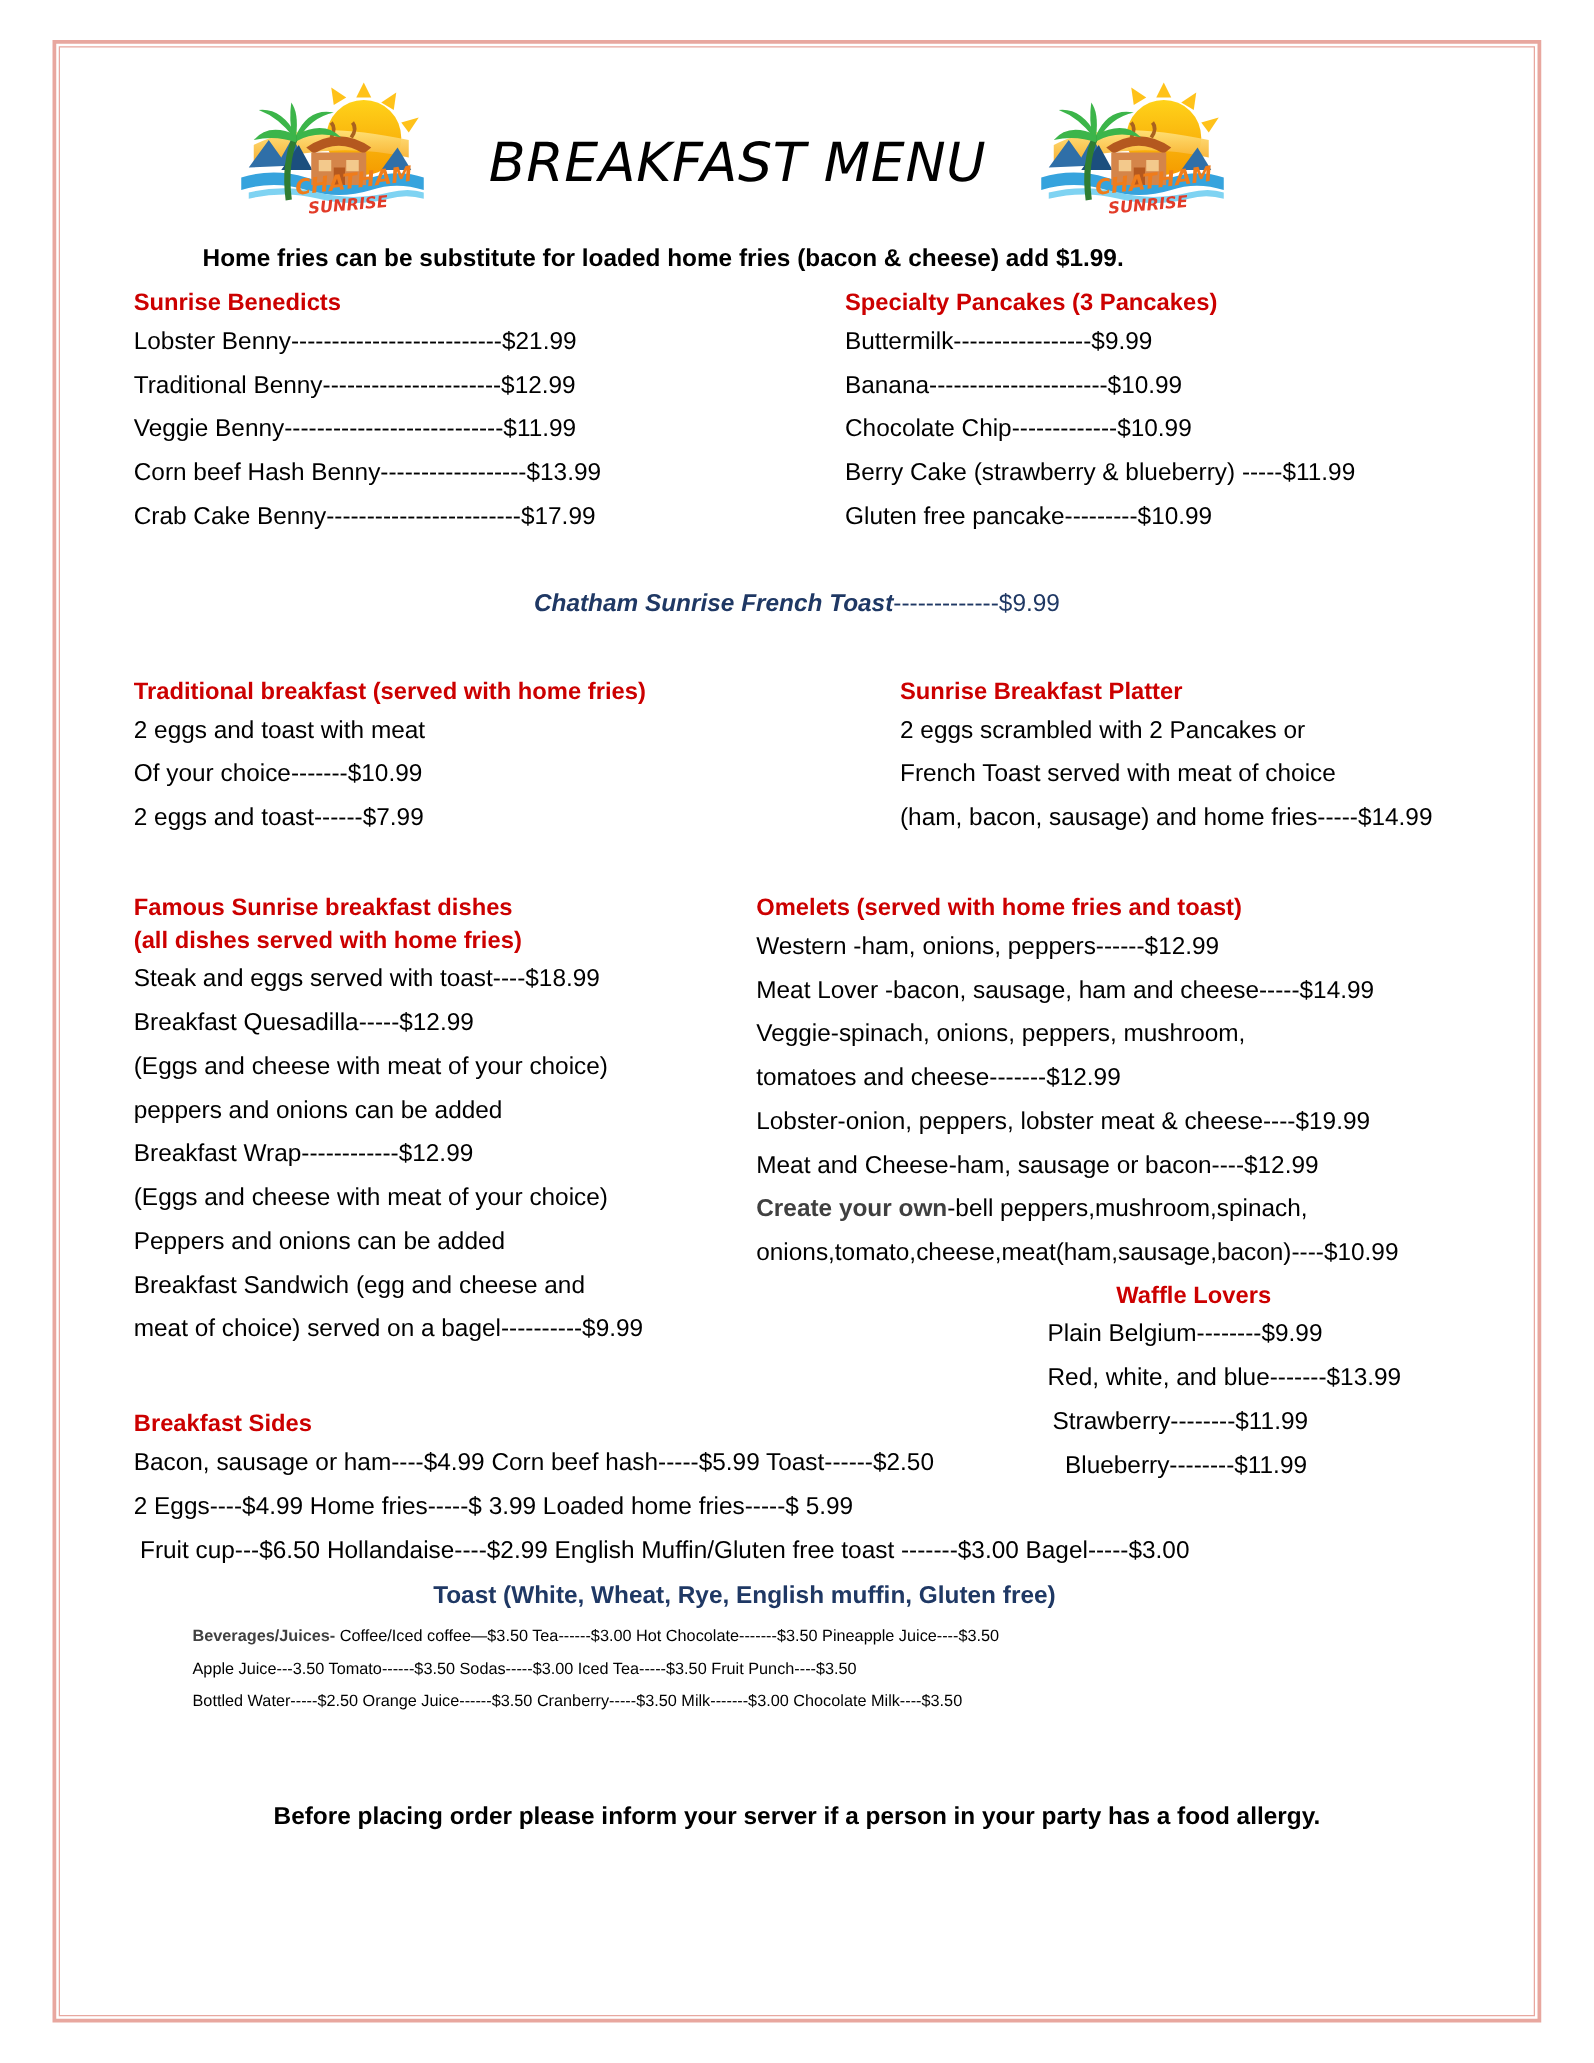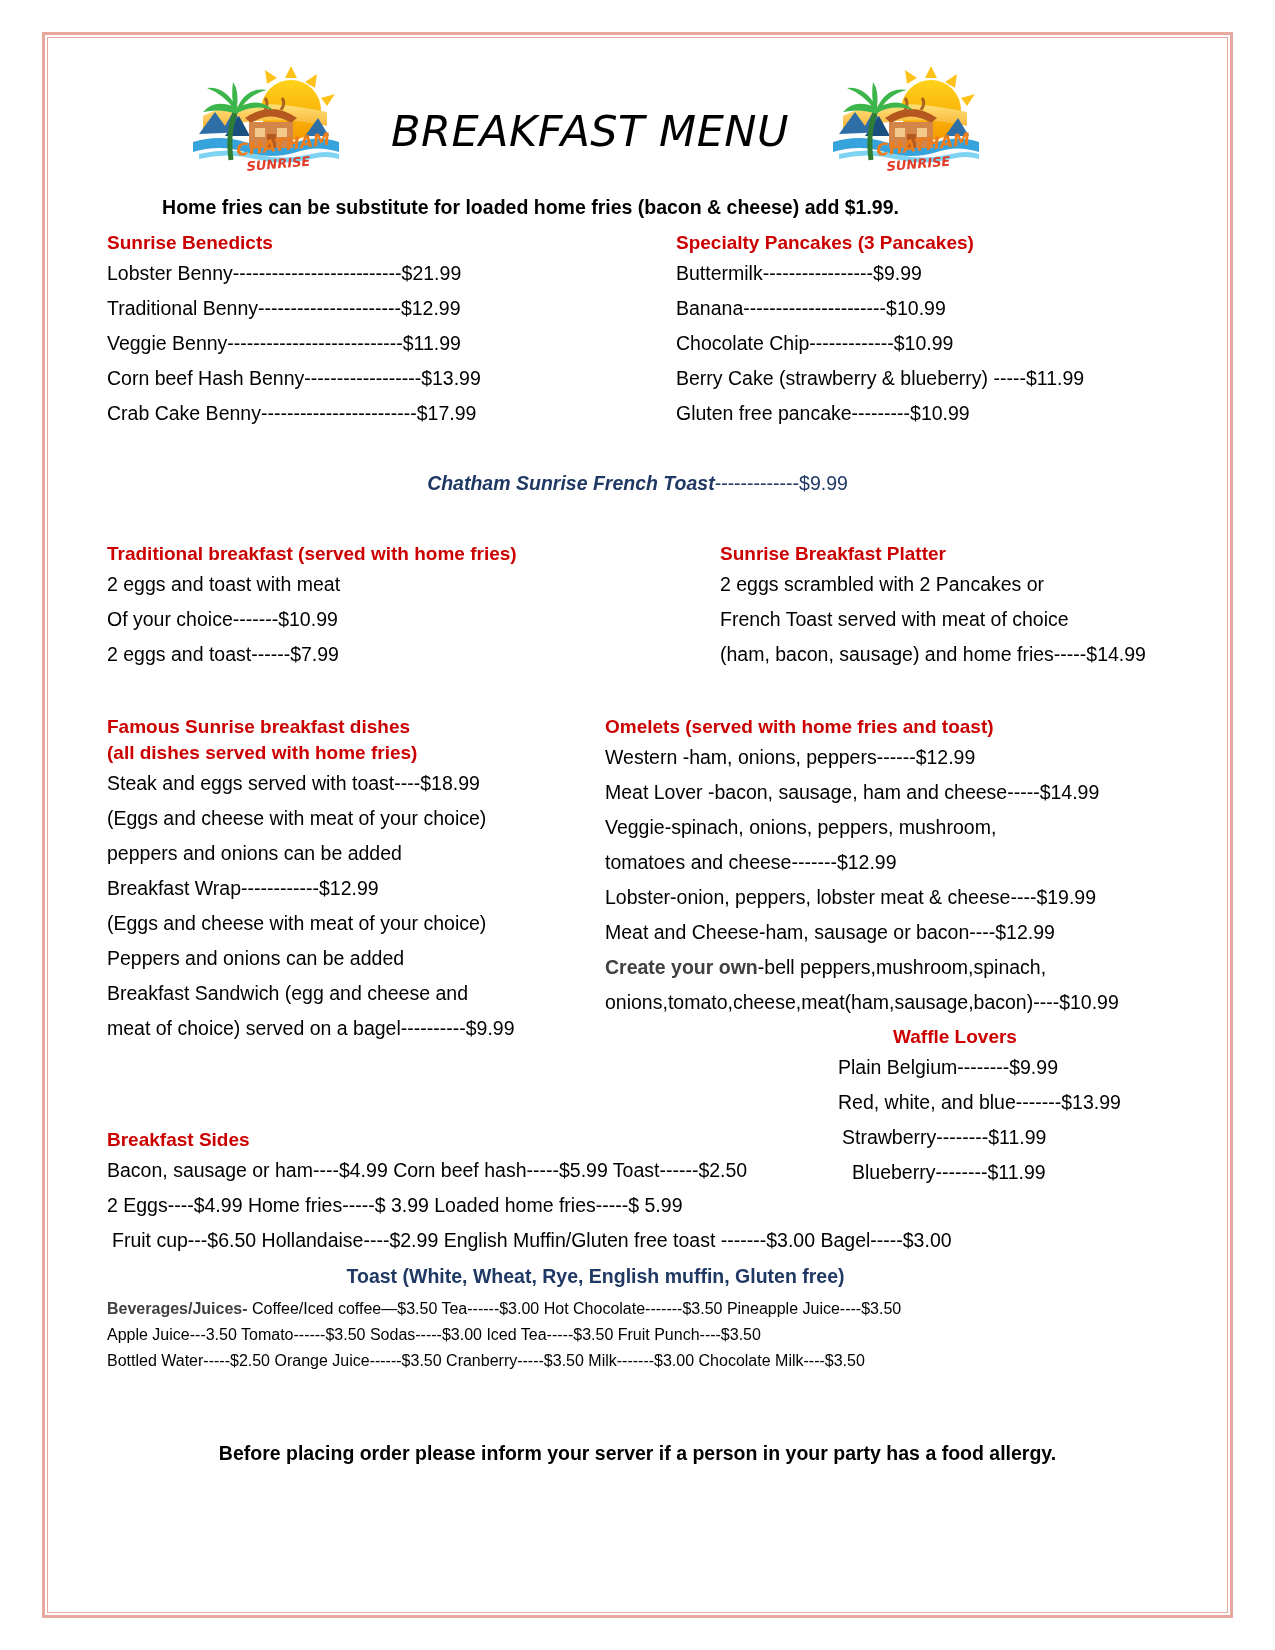--- a/index.html
+++ b/index.html
@@ -158,23 +158,24 @@
     width: 1191px;
     text-align: center;
     font-size: 19.5px;
     font-weight: bold;
     color: #1f3864;
     white-space: nowrap;
   }
 
   #beverages { left: 107px; top: 1296px; }
   #beverages .bev-row {
-    font-size: 16px;
+    font-size: 13px;
     line-height: 26px;
     white-space: nowrap;
+    margin-left: 47px;
   }
 
   .allergy {
     position: absolute;
     left: 0; top: 1442px;
     width: 1275px;
     text-align: center;
     font-size: 19.5px;
     font-weight: bold;
     color: #000;
@@ -333,20 +334,21 @@
       <div class="sect-head">Sunrise Breakfast Platter</div>
       <div class="line">2 eggs scrambled with 2 Pancakes or</div>
       <div class="line">French Toast served with meat of choice</div>
       <div class="line">(ham, bacon, sausage) and home fries-----$14.99</div>
     </div>
 
     <div class="col" id="famous">
       <div class="sect-head">Famous Sunrise breakfast dishes</div>
       <div class="sect-head">(all dishes served with home fries)</div>
       <div class="line">Steak and eggs served with toast----$18.99</div>
+      <div class="line">Breakfast Quesadilla-----$12.99</div>
       <div class="line">(Eggs and cheese with meat of your choice)</div>
       <div class="line">peppers and onions can be added</div>
       <div class="line">Breakfast Wrap------------$12.99</div>
       <div class="line">(Eggs and cheese with meat of your choice)</div>
       <div class="line">Peppers and onions can be added</div>
       <div class="line">Breakfast Sandwich (egg and cheese and</div>
       <div class="line">meat of choice) served on a bagel----------$9.99</div>
     </div>
 
     <div class="col" id="omelets">

